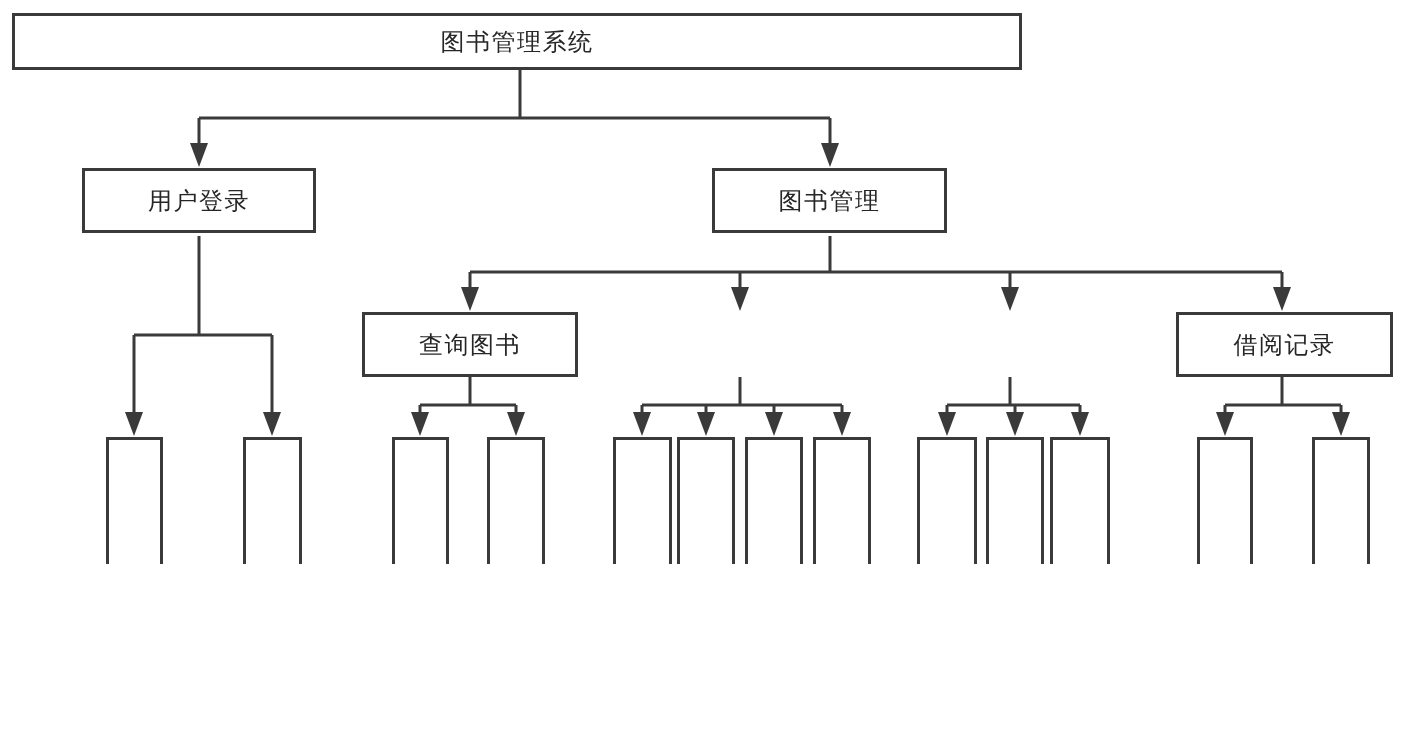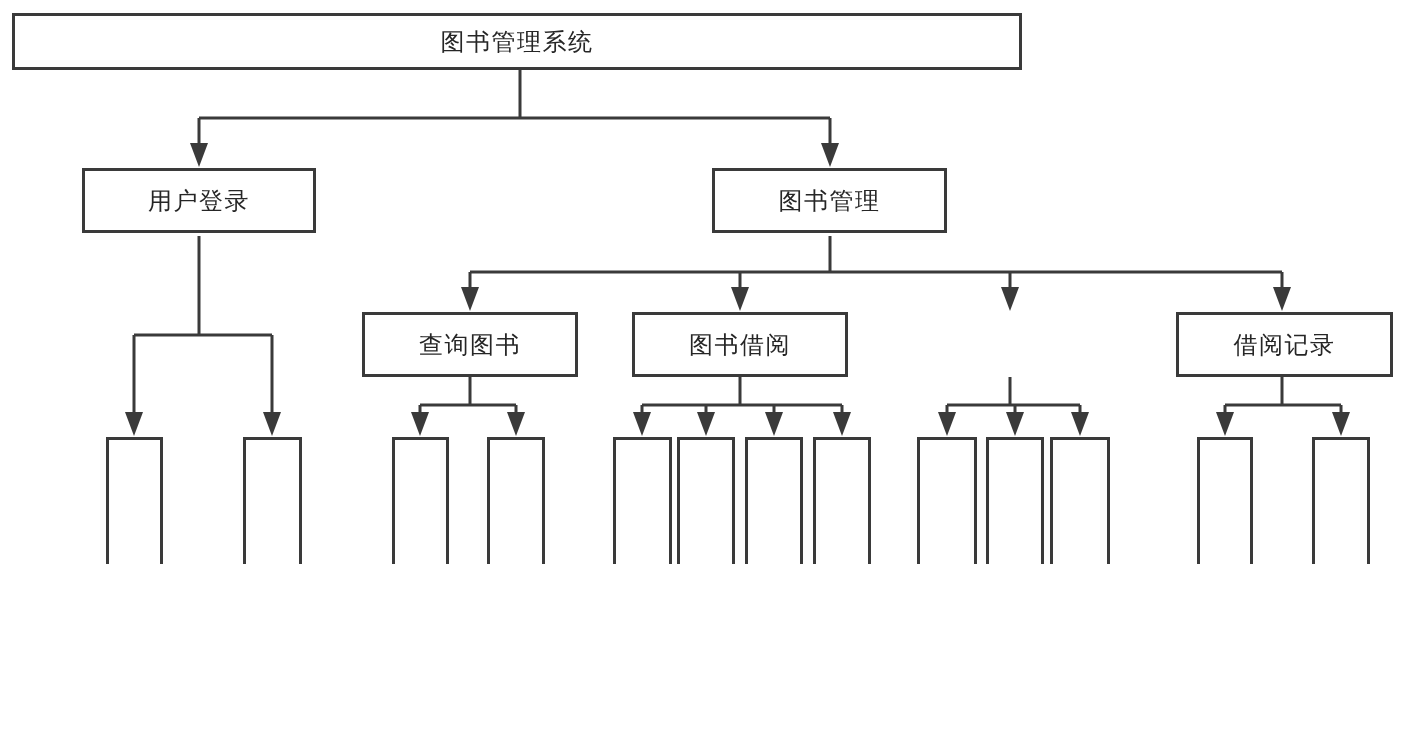--- a/index.html
+++ b/index.html
@@ -99,23 +99,20 @@
   <div class="node h-node" style="left:82px; top:168px; width:234px; height:65px;">
     <span>用户登录</span>
   </div>
   <div class="node h-node" style="left:712px; top:168px; width:235px; height:65px;">
     <span>图书管理</span>
   </div>
 
   <div class="node h-node" style="left:362px; top:312px; width:216px; height:65px;">
     <span>查询图书</span>
   </div>
-  <div class="node h-node" style="left:632px; top:312px; width:216px; height:65px;">
-    <span>图书借阅</span>
-  </div>
   <div class="node h-node" style="left:1176px; top:312px; width:217px; height:65px;text-align:center;">
     <span>借阅记录</span>
   </div>
 
   <div class="node v-node" style="left:106px; top:437px; width:57px; height:299px;">
     <span class="v-label">用户登录</span>
   </div>
   <div class="node v-node" style="left:243px; top:437px; width:59px; height:299px;">
     <span class="v-label">注销登录</span>
   </div>

